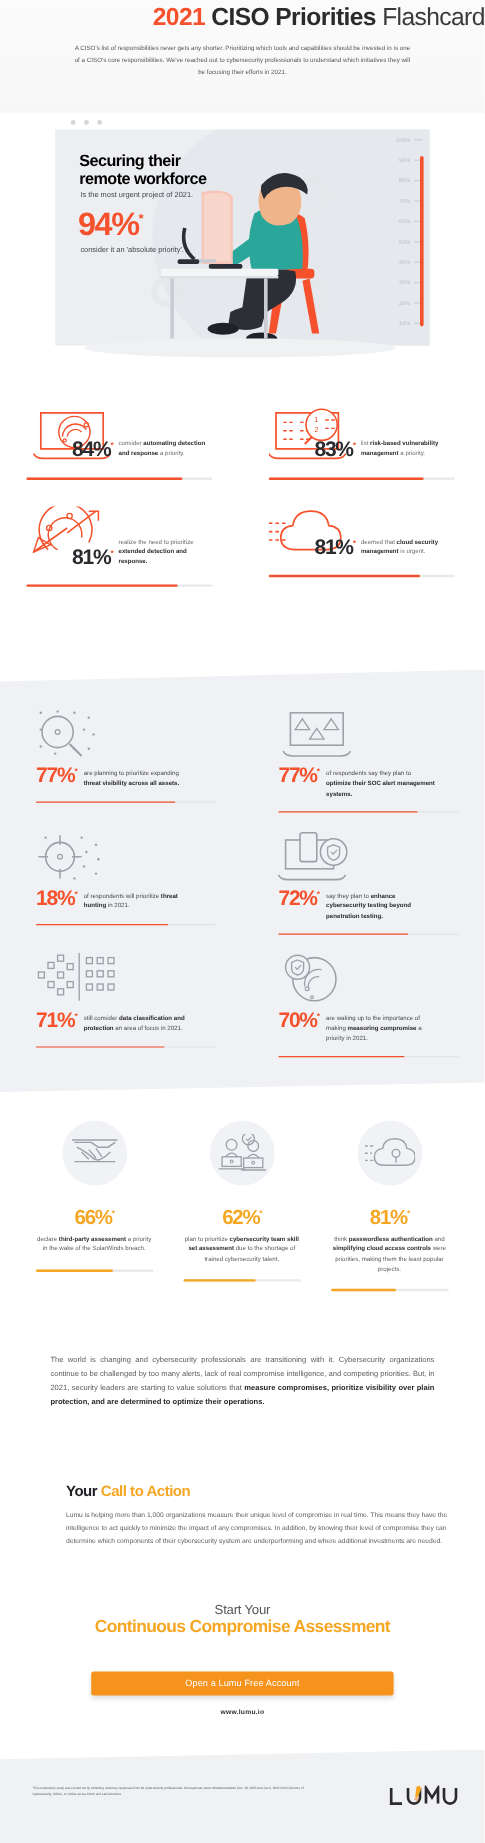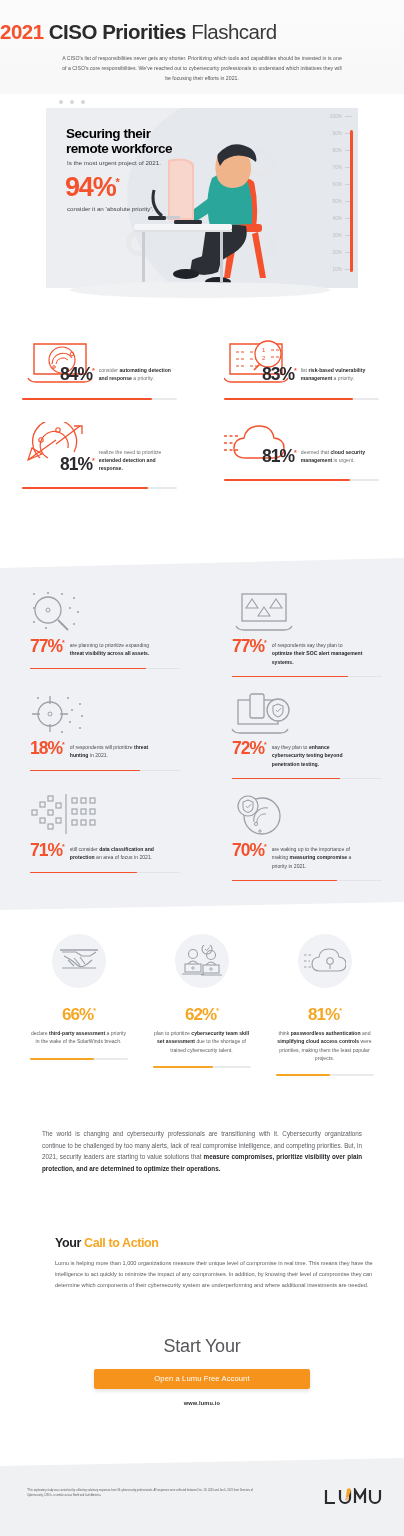--- a/index.html
+++ b/index.html
@@ -12,21 +12,21 @@
   body { width: 404px; height: 1536px; overflow: hidden; position: relative; }
 
   .page { position: relative; width: 404px; height: 1536px; background: #ffffff; }
 
   
   .header {
     position: absolute; left: 0; top: 0; width: 404px; height: 100px;
     background: linear-gradient(180deg,#fbfbfb 0%, #f7f7f8 100%);
   }
   .title {
-    text-align: left; padding-top: 20px;
+    text-align: right; padding-top: 3px;
     font-size: 20.5px; font-weight: 700; letter-spacing: -0.5px;
     color: #2b2b2b; white-space: nowrap;
   }
   .title .t-year { color: #f4512c; font-weight: 800; }
   .title .t-bold { color: #2b2b2b; font-weight: 800; }
   .title .t-light { color: #3a3a3a; font-weight: 400; }
   .subtitle {
     margin: 9px auto 0; width: 280px; text-align: center;
     font-size: 5.2px; line-height: 1.95; color: #55565a; font-weight: 400;
   }
@@ -142,25 +142,25 @@
   .concl b { color: #26272b; font-weight: 700; }
 
   
   .cta { position: absolute; left: 55px; top: 1236px; width: 324px; }
   .cta-h { font-size: 12.5px; font-weight: 800; letter-spacing: -.4px; color: #1f2024; }
   .cta-h .o { color: #f5a623; }
   .cta-p { margin-top: 8px; font-size: 5.6px; line-height: 1.95; color: #5c5d62; }
 
   
   .bigcta { position: absolute; left: 0; top: 1336px; width: 404px; text-align: center; }
-  .bc1 { font-size: 18px; color: #55565a; font-weight: 400; letter-spacing: -.2px; }
+  .bc1 { font-size: 11px; color: #55565a; font-weight: 400; letter-spacing: -.2px; }
   .bc2 { font-size: 14.5px; color: #f5a623; font-weight: 800; letter-spacing: -.5px; line-height: 1.15; }
   .bc3 { font-size: 12.5px; color: #55565a; font-weight: 400; letter-spacing: -.2px; }
   .btn {
-    display: block; margin: 12px auto 0; width: 216px; height: 20px; line-height: 20px;
+    display: block; margin: 28px auto 0; width: 252px; height: 20px; line-height: 20px;
     background: #f5931d; color: #ffffff; font-size: 7.6px; border-radius: 2px;
     box-shadow: 0 2px 4px rgba(0,0,0,.12); border: none; cursor: pointer;
     font-family: "Liberation Sans", sans-serif; letter-spacing: .1px;
   }
   .url { margin-top: 11px; font-size: 5.6px; font-weight: 700; color: #2b2b2f; letter-spacing: .2px; }
 
   
   .footer {
     position: absolute; left: 0; top: 1458px; width: 404px; height: 78px;
     background: #f0f1f3;
@@ -591,20 +591,21 @@
 
   <div class="cta">
     <div class="cta-h">
       <span>Your </span><span class="o">Call to Action</span>
     </div>
     <div class="cta-p">Lumu is helping more than 1,000 organizations measure their unique level of compromise in real time. This means they have the intelligence to act quickly to minimize the impact of any compromises. In addition, by knowing their level of compromise they can determine which components of their cybersecurity system are underperforming and where additional investments are needed.</div>
   </div>
 
   <div class="bigcta">
     <div class="bc1">Start Your</div>
+    <div class="bc2">Continuous Compromise Assessment</div>
     <button class="btn">Open a Lumu Free Account</button>
     <div class="url">www.lumu.io</div>
   </div>
 
   <div class="footer">
     <div class="fnote">*This exploratory study was carried out by collecting voluntary responses from 96 cybersecurity professionals. All responses were collected between Dec. 18, 2020 and Jan 6, 2021 from Directors of Cybersecurity, CISOs, or similar across North and Latin America.</div>
     <svg class="flogo" viewBox="0 0 58 20">
       <path d="M2 2 v13 h9" fill="none" stroke="#2b2b2f" stroke-width="2.2"></path>
       <path d="M16 2 v8 a5 5 0 0 0 10 0 v-8" fill="none" stroke="#2b2b2f" stroke-width="2.2"></path>
       <path d="M31 15 v-13 l5 8 l5 -8 v13" fill="none" stroke="#2b2b2f" stroke-width="2.2"></path>

